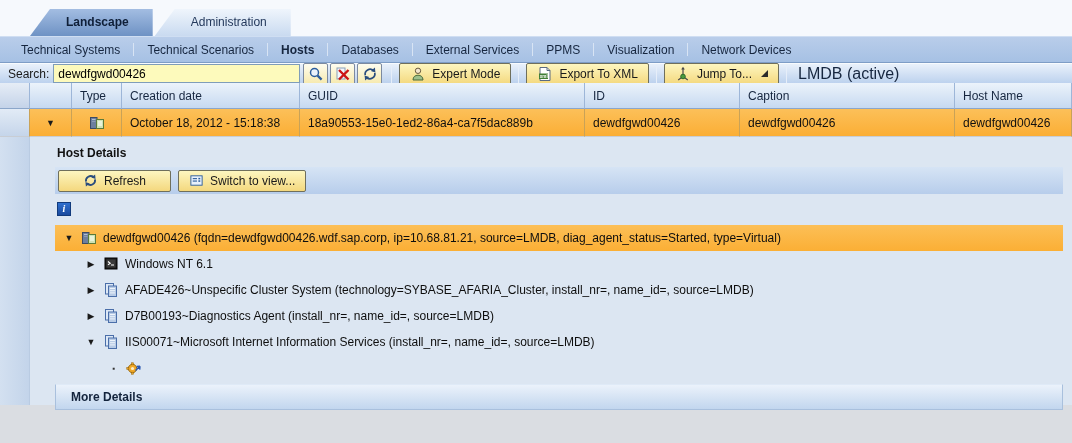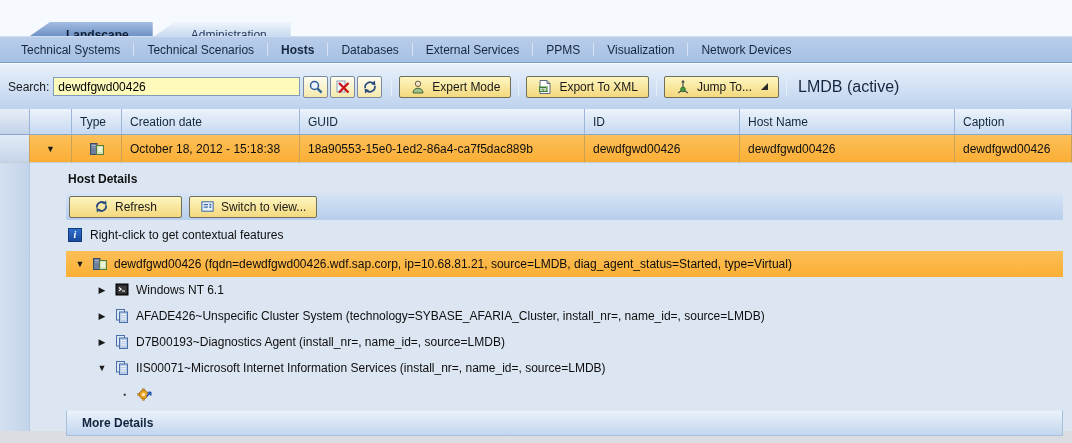--- a/index.html
+++ b/index.html
@@ -13,21 +13,21 @@
   }
   
   .tabs-row {
     height: 36px;
     background: #f6f9fd;
     display: flex;
     align-items: flex-end;
     padding-left: 30px;
   }
   .tab {
-    height: 14px;
+    height: 27px;
     line-height: 27px;
     padding: 0 24px 0 36px;
     clip-path: polygon(20px 0, 100% 0, 100% 100%, 0 100%);
     cursor: pointer;
     white-space: nowrap;
   }
   .tab.active {
     background: linear-gradient(#a3bde2, #6e92c4);
     font-weight: bold;
     color: #0f1f38;
@@ -55,21 +55,21 @@
     white-space: nowrap;
   }
   .nav-item.active { font-weight: bold; }
   .nav-sep {
     width: 1px; height: 13px;
     background: #8aa6cc;
     border-right: 1px solid #d8e4f4;
   }
   
   .toolbar {
-    height: 46px;
+    height: 20px;
     background: linear-gradient(#e9f1fb, #bdd2ee);
     border-top: 1px solid #f8fbfe;
     display: flex;
     align-items: center;
     padding: 0 8px;
   }
   .search-label { color: #1a1a1a; margin-right: 4px; }
   .search-input {
     width: 247px; height: 19px;
     background: #fdfabc;
@@ -155,21 +155,21 @@
   .rcell.center { justify-content: center; }
   .expander { font-size: 9px; color: #1a1a1a; cursor: pointer; }
   
   .details-outer { position: relative; height: 287px; background: #dce6f2; }
   .left-strip {
     position: absolute; left: 0; top: 0; width: 30px; height: 268px;
     background: linear-gradient(to right, #d3e0f0, #c3d4ea);
     border-right: 1px solid #b9cbe2;
   }
   .bottom-gap { position: absolute; left: 0; bottom: 0; height: 19px; width: 100%; background: #dadde2; }
-  .details-content { position: absolute; left: 66px; right: 9px; top: 0; }
+  .details-content { position: absolute; left: 55px; right: 9px; top: 0; }
   .details-title { padding: 9px 2px 7px 2px; font-weight: bold; color: #121212; }
   .details-toolbar {
     height: 27px;
     background: linear-gradient(#d6e4f5, #b7cdeb);
     display: flex;
     align-items: center;
     gap: 7px;
     padding: 0 3px;
   }
   .details-toolbar .yellow-btn.wide { min-width: 113px; justify-content: center; align-items: center; }
@@ -304,22 +304,22 @@
 </div>
 
 <div class="grid">
 
   <div class="hcell sel"></div>
   <div class="hcell"></div>
   <div class="hcell">Type</div>
   <div class="hcell">Creation date</div>
   <div class="hcell">GUID</div>
   <div class="hcell">ID</div>
+  <div class="hcell">Caption</div>
   <div class="hcell">Host Name</div>
-  <div class="hcell">Caption</div>
 
   <div class="rcell sel"></div>
   <div class="rcell center">
     <span class="expander">▼</span>
   </div>
   <div class="rcell center">
     <svg class="ic16" viewBox="0 0 16 16">
       <rect x="1.5" y="2.5" width="6.5" height="11" fill="#6d7f9e" stroke="#3c4a63"></rect>
       <rect x="3" y="4" width="3.5" height="1" fill="#b2bdd2"></rect>
       <rect x="3" y="6" width="3.5" height="1" fill="#8c9bb6"></rect>
@@ -357,21 +357,20 @@
           <line x1="4" y1="8.6" x2="8.5" y2="8.6" stroke="#2c5d9c" stroke-width="1.2"></line>
           <rect x="10" y="5.2" width="2" height="1.6" fill="#2c5d9c"></rect>
           <rect x="10" y="7.8" width="2" height="1.6" fill="#2c5d9c"></rect>
         </svg>
         <span>Switch to view...</span>
       </button>
     </div>
 
     <div class="hint-row">
       <span class="info-icon">i</span>
-      <span>Right-click to get contextual features</span>
     </div>
 
     <div class="tree">
 
       <div class="tree-row lvl1 selected">
         <span class="tw">▼</span>
         <svg class="ticon" viewBox="0 0 16 16">
           <rect x="1.5" y="2.5" width="6.5" height="11" fill="#6d7f9e" stroke="#3c4a63"></rect>
           <rect x="3" y="4" width="3.5" height="1" fill="#b2bdd2"></rect>
           <rect x="3" y="6" width="3.5" height="1" fill="#8c9bb6"></rect>

